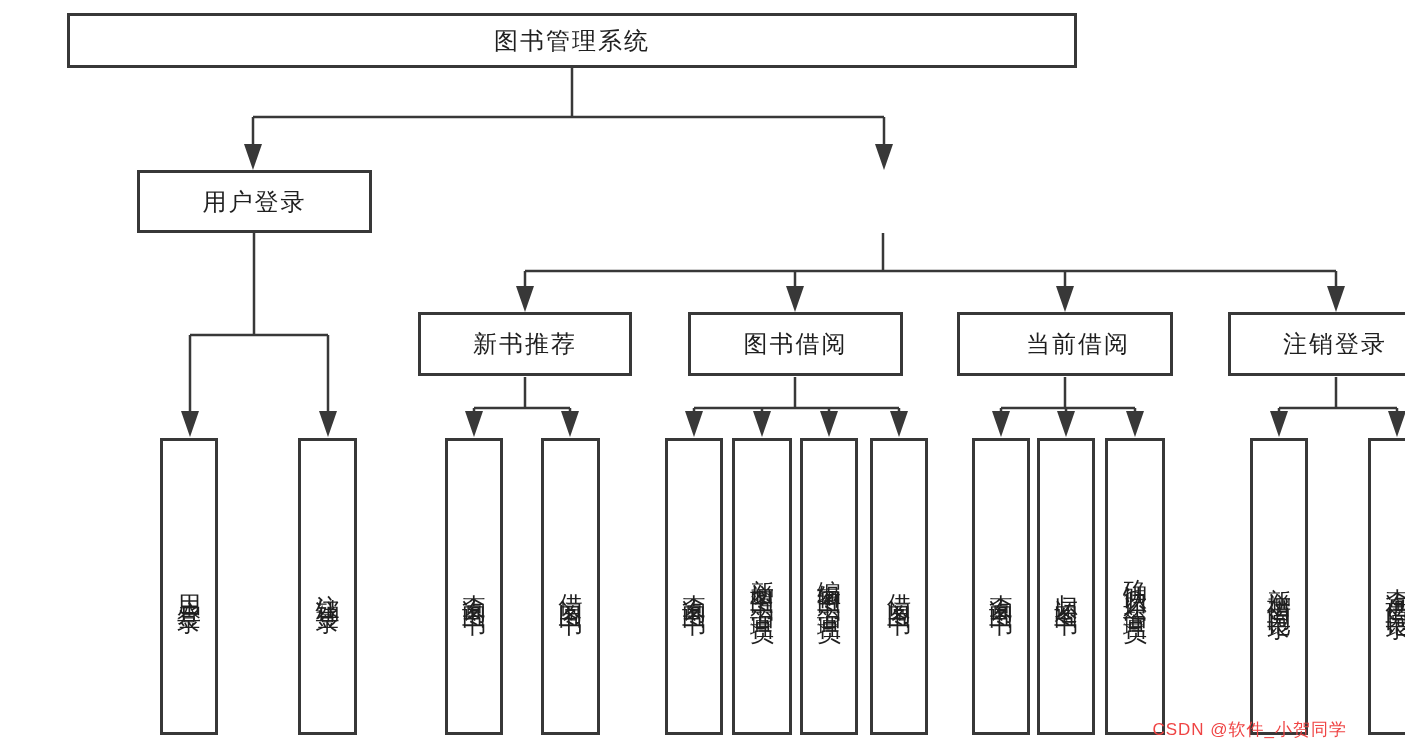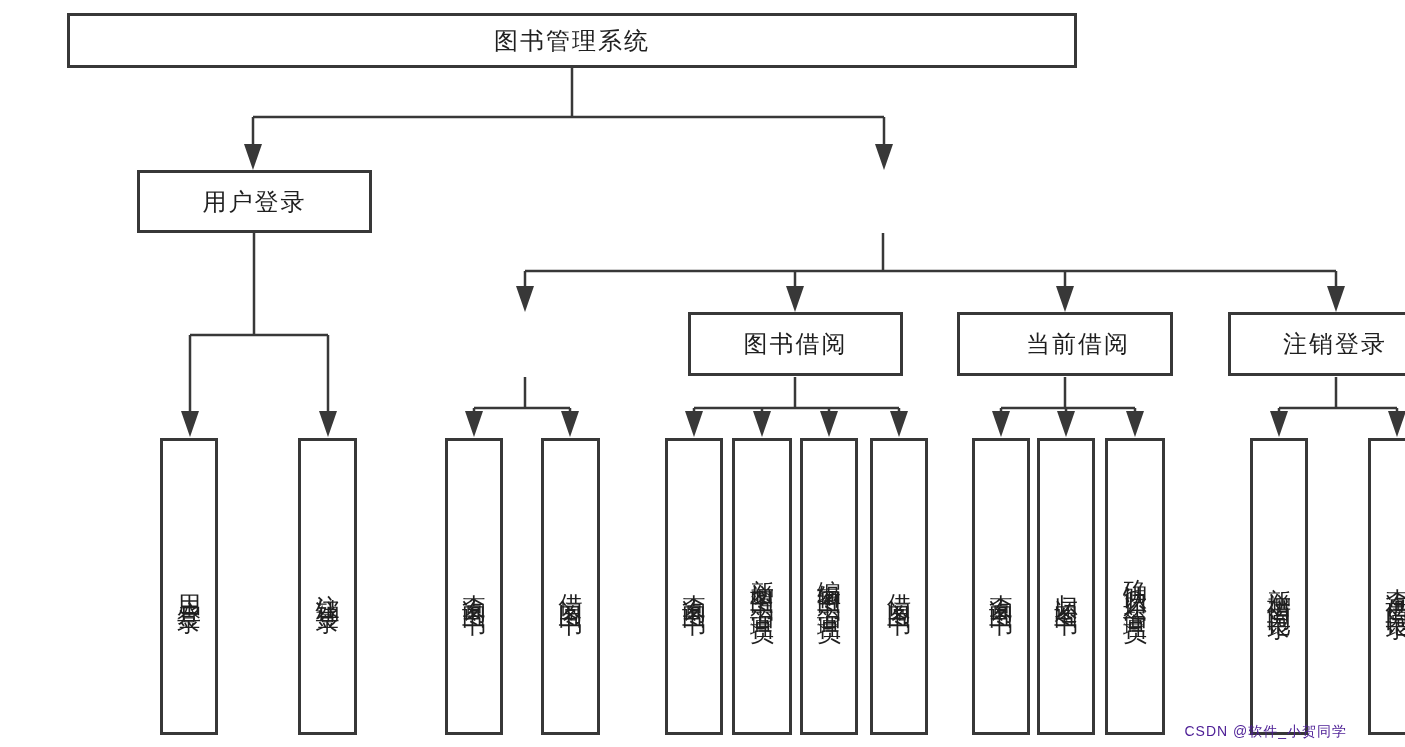--- a/index.html
+++ b/index.html
@@ -39,23 +39,23 @@
     writing-mode: vertical-rl;
     text-orientation: mixed;
     letter-spacing: 6px;
     font-size: 24px;
     line-height: 1;
   }
   .watermark {
     position: absolute;
     right: 3px;
     bottom: 6px;
-    font-size: 14px;
+    font-size: 17px;
     letter-spacing: 1px;
-    color: #4c1d95;
+    color: #ef4444;
     z-index: 5;
     white-space: nowrap;
   }
 </style>
 </head>
 <body>
 
 <div id="stage">
 
   <svg class="connectors" viewBox="0 0 1405 747" xmlns="http://www.w3.org/2000/svg">
@@ -99,20 +99,23 @@
   </svg>
 
   <div class="node" style="left:12px; top:13px; width:1010px; height:55px;">
     <span>图书管理系统</span>
   </div>
 
   <div class="node" style="left:82px; top:170px; width:235px; height:63px;">
     <span>用户登录</span>
   </div>
 
+  <div class="node" style="left:363px; top:312px; width:214px; height:64px;">
+    <span>新书推荐</span>
+  </div>
   <div class="node" style="left:633px; top:312px; width:215px; height:64px;">
     <span>图书借阅</span>
   </div>
   <div class="node" style="left:902px; top:312px; width:216px; height:64px;padding-left:26px;">
     <span>当前借阅</span>
   </div>
   <div class="node" style="left:1173px; top:312px; width:214px; height:64px;">
     <span>注销登录</span>
   </div>
 

